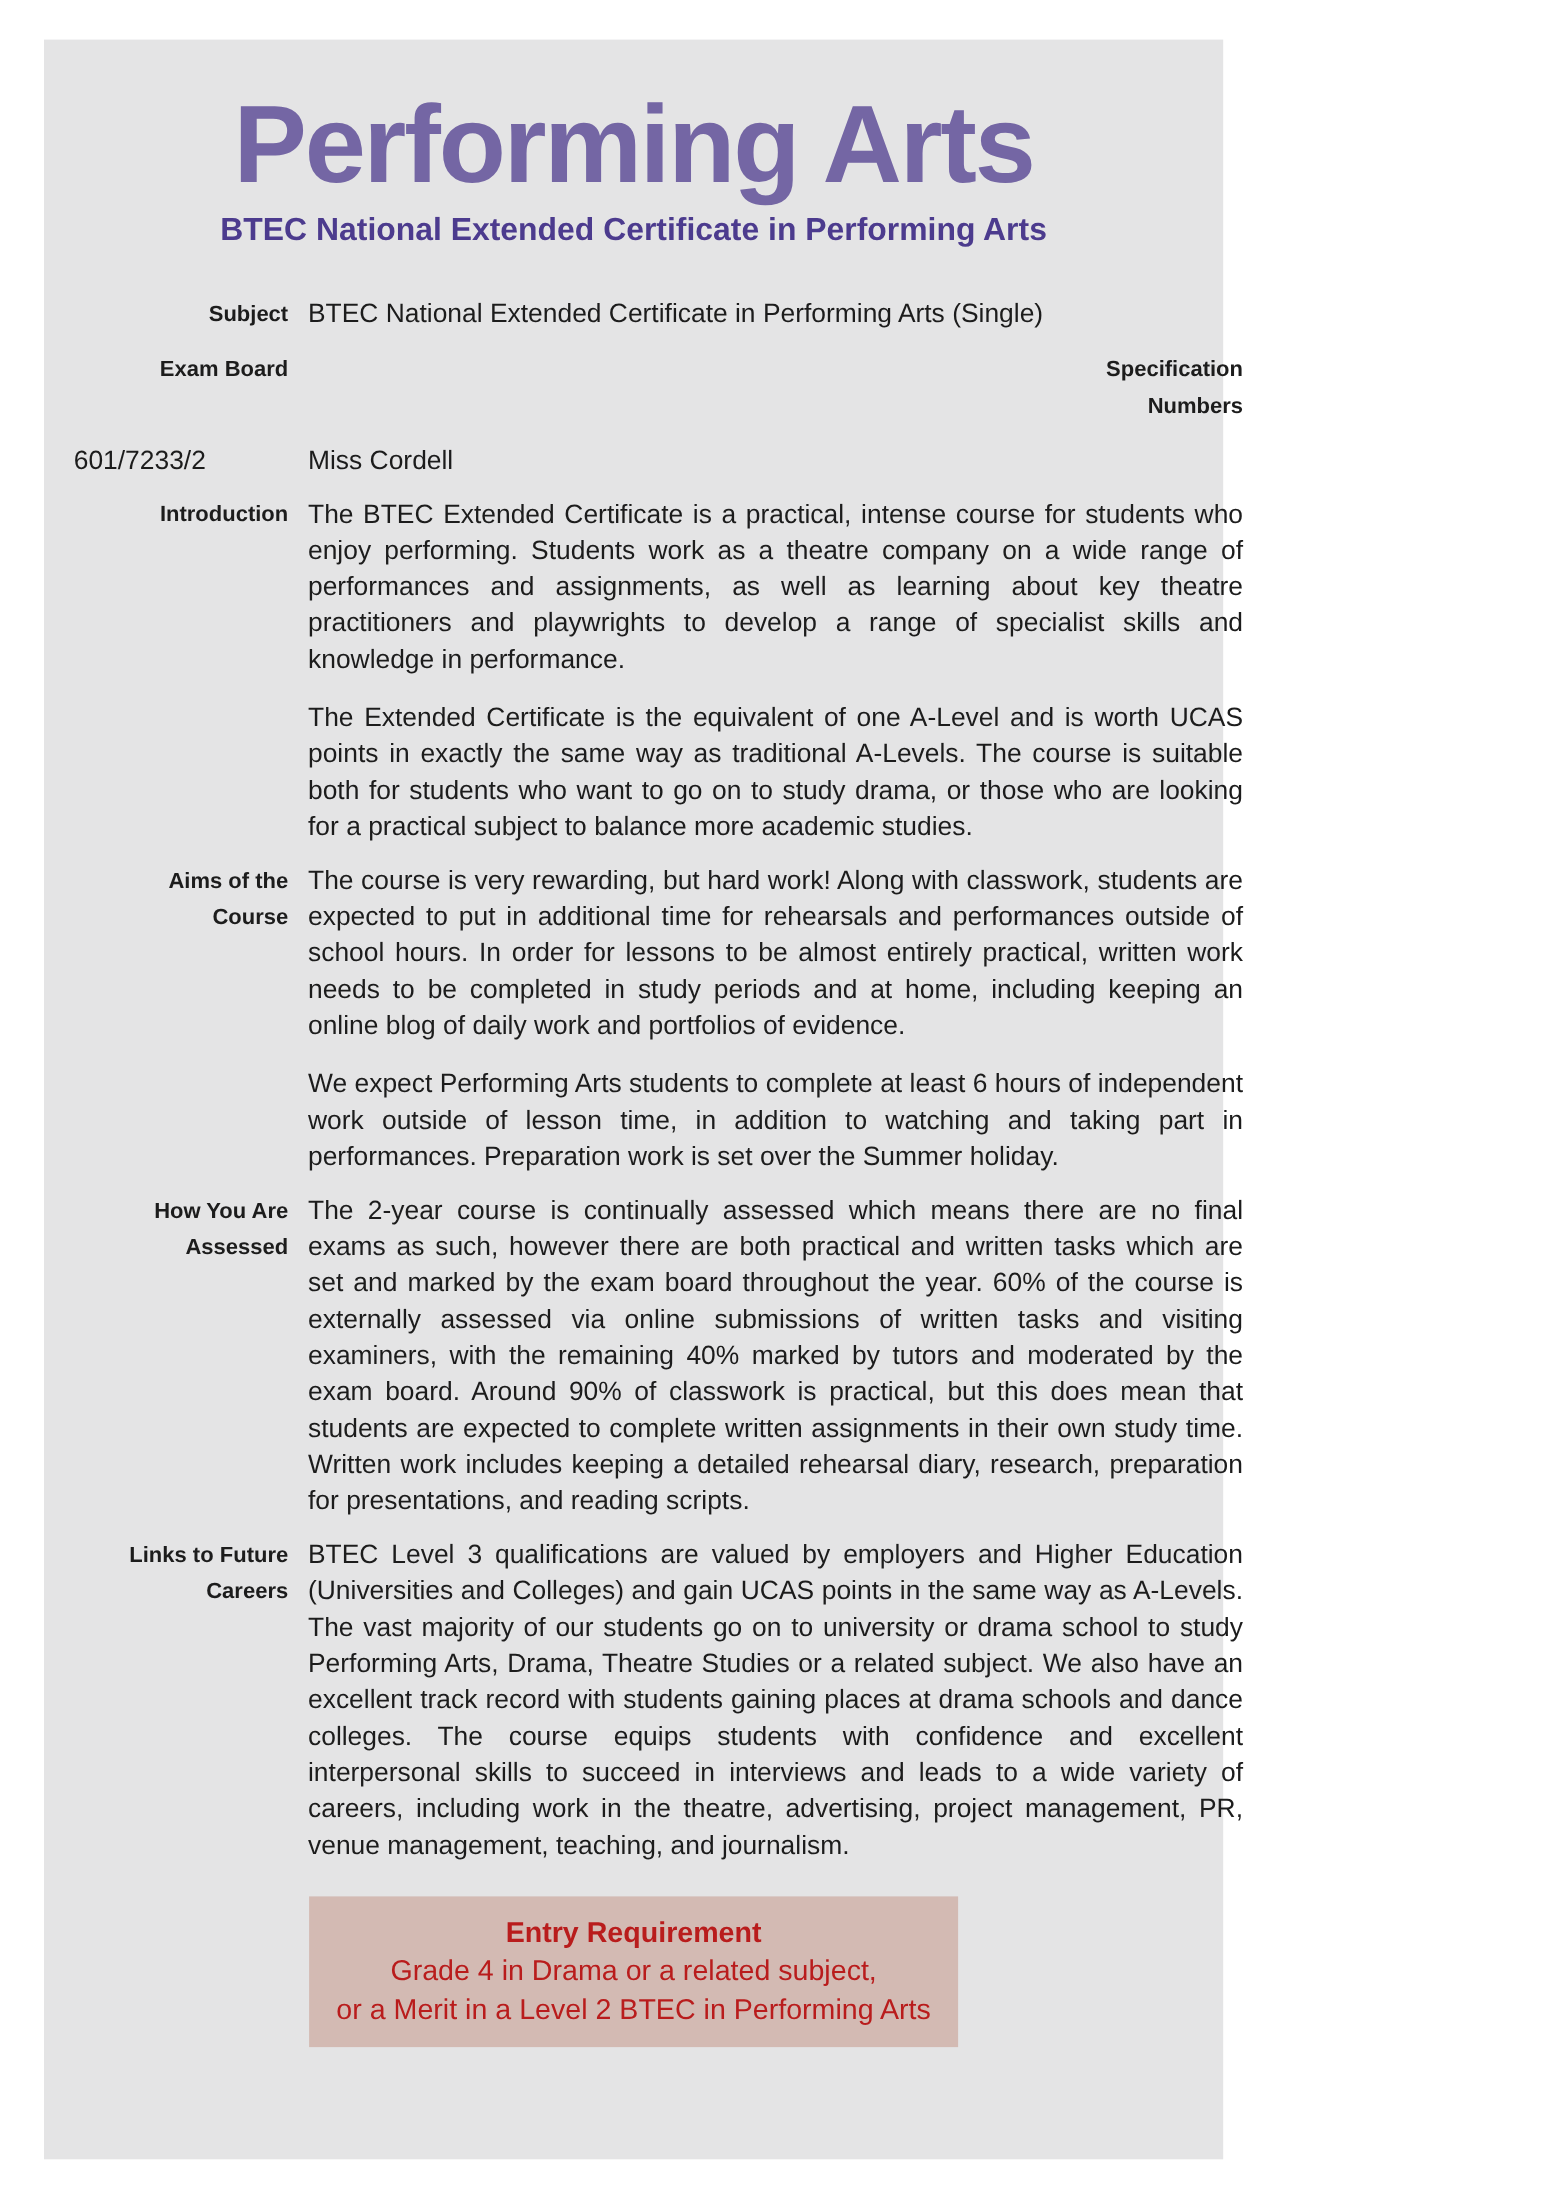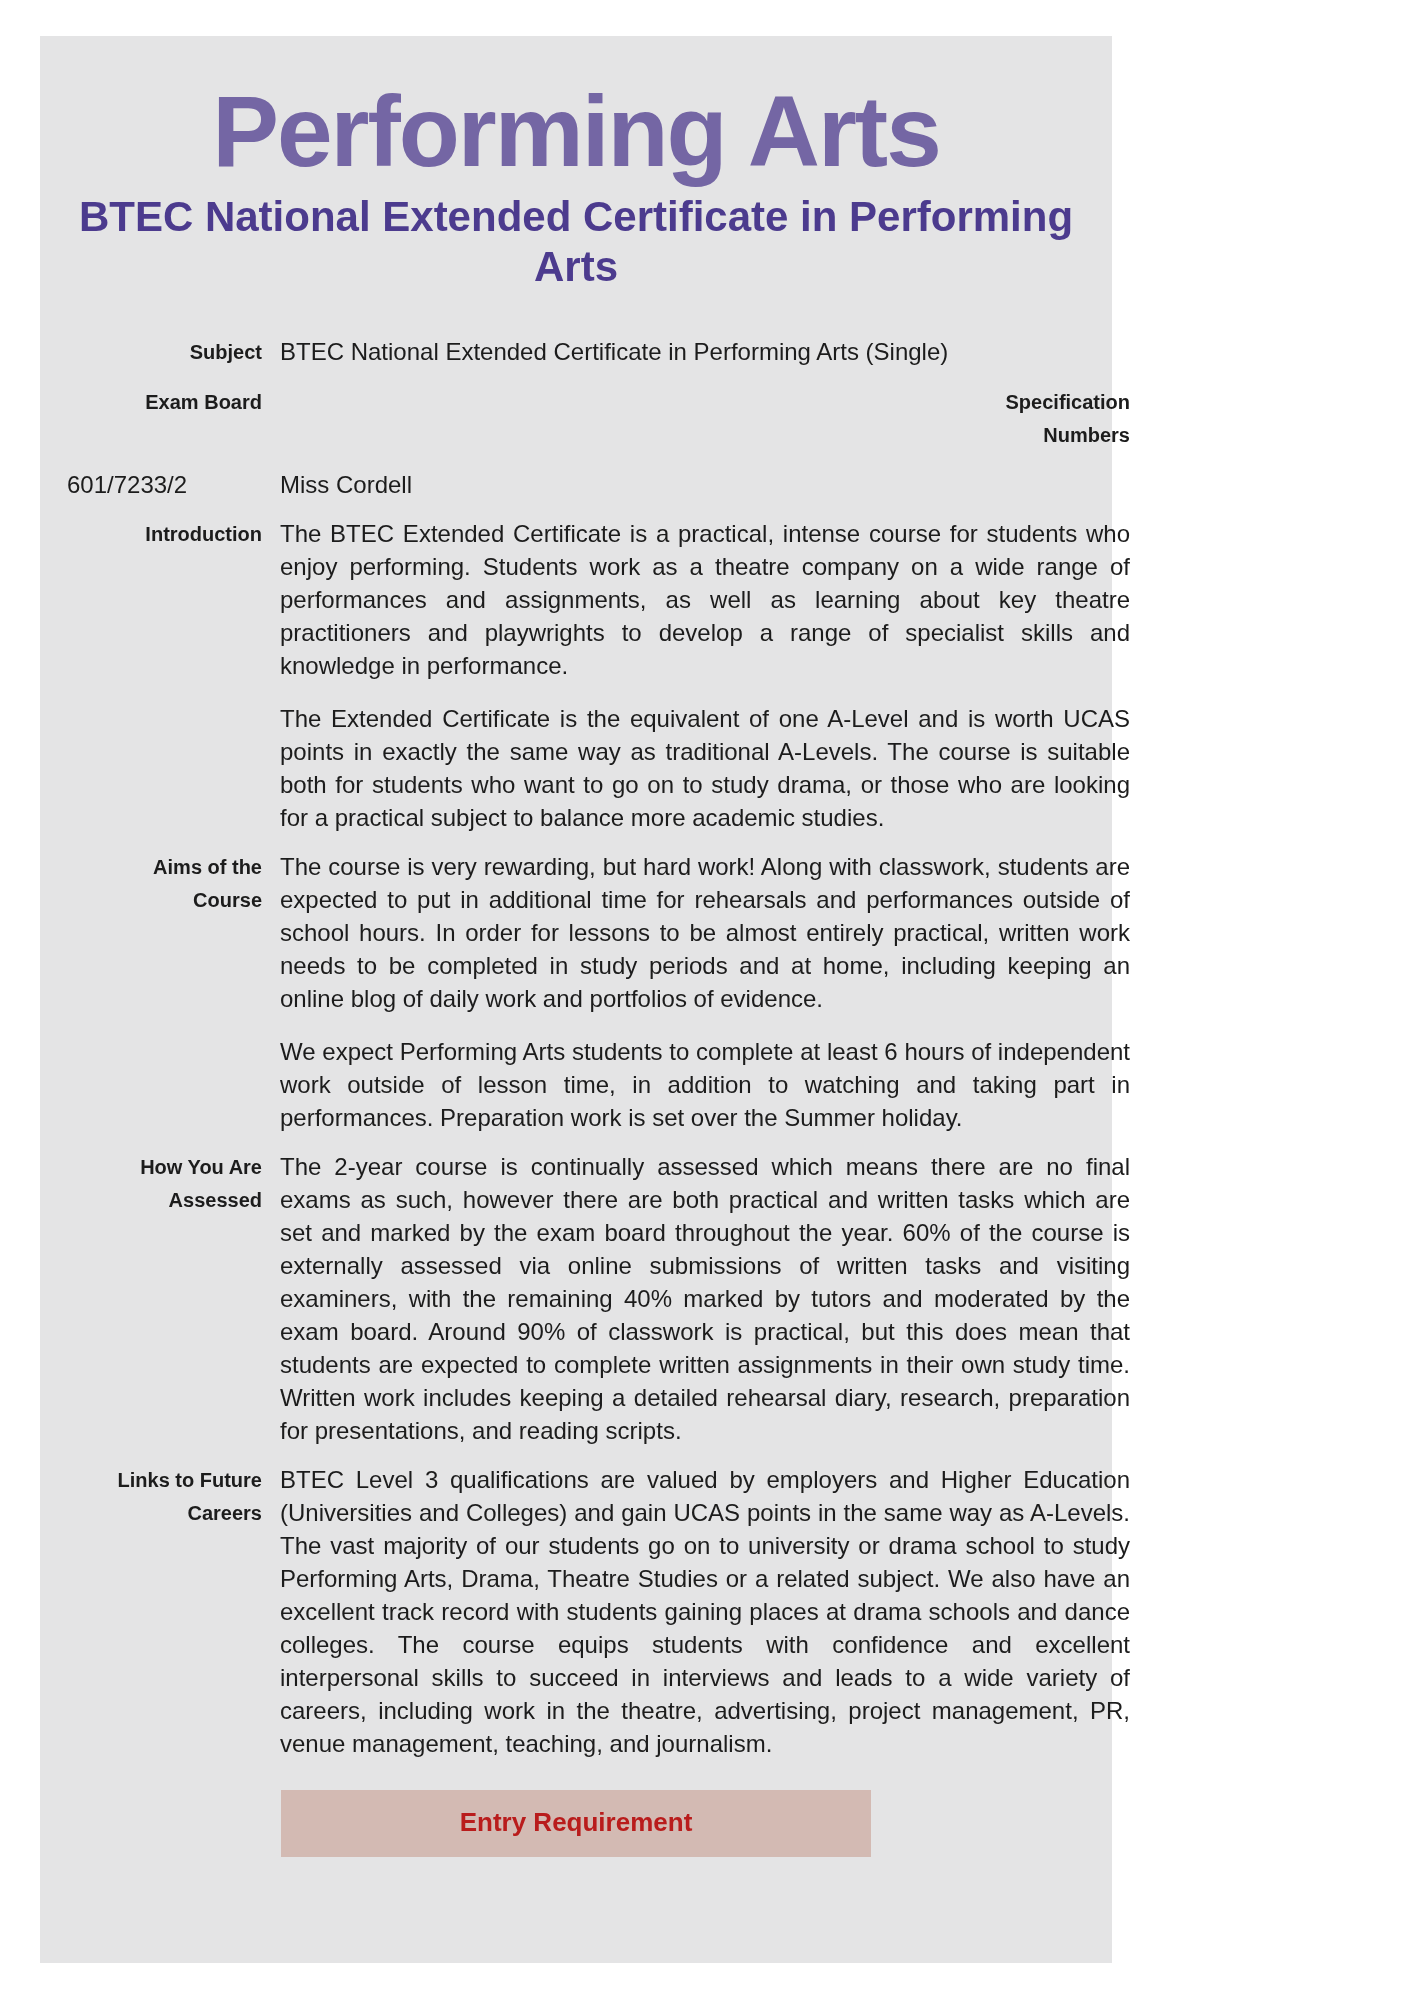--- a/index.html
+++ b/index.html
@@ -29,21 +29,21 @@
     text-align: center;
     font-size: 100px;
     font-weight: bold;
     letter-spacing: -2px;
     line-height: 1.1;
     color: var(--title-color, #7466a4);
   }
   .subtitle {
     margin-top: 6px;
     text-align: center;
-    font-size: 42px;
+    font-size: 29px;
     font-weight: bold;
     line-height: 1.2;
     color: var(--subtitle-color, #4c3b8e);
   }
   .fields {
     margin: 42px 0 0 27px;
     display: grid;
     grid-template-columns: 195px 850px;
     column-gap: 18px;
     row-gap: 16px;
@@ -125,15 +125,17 @@
         </div>
         <div class="field-label">Links to Future
 Careers</div>
         <div class="field-value">
           <p>BTEC Level 3 qualifications are valued by employers and Higher Education (Universities and Colleges) and gain UCAS points in the same way as A-Levels. The vast majority of our students go on to university or drama school to study Performing Arts, Drama, Theatre Studies or a related subject. We also have an excellent track record with students gaining places at drama schools and dance colleges. The course equips students with confidence and excellent interpersonal skills to succeed in interviews and leads to a wide variety of careers, including work in the theatre, advertising, project management, PR, venue management, teaching, and journalism.</p>
         </div>
       </div>
 
     <div class="entry-box">
       <div class="entry-title">Entry Requirement</div>
+      <div class="entry-lines">Grade 4 in Drama or a related subject,
+or a Merit in a Level 2 BTEC in Performing Arts</div>
     </div>
   </div>
 </div>
 
 </body></html>

